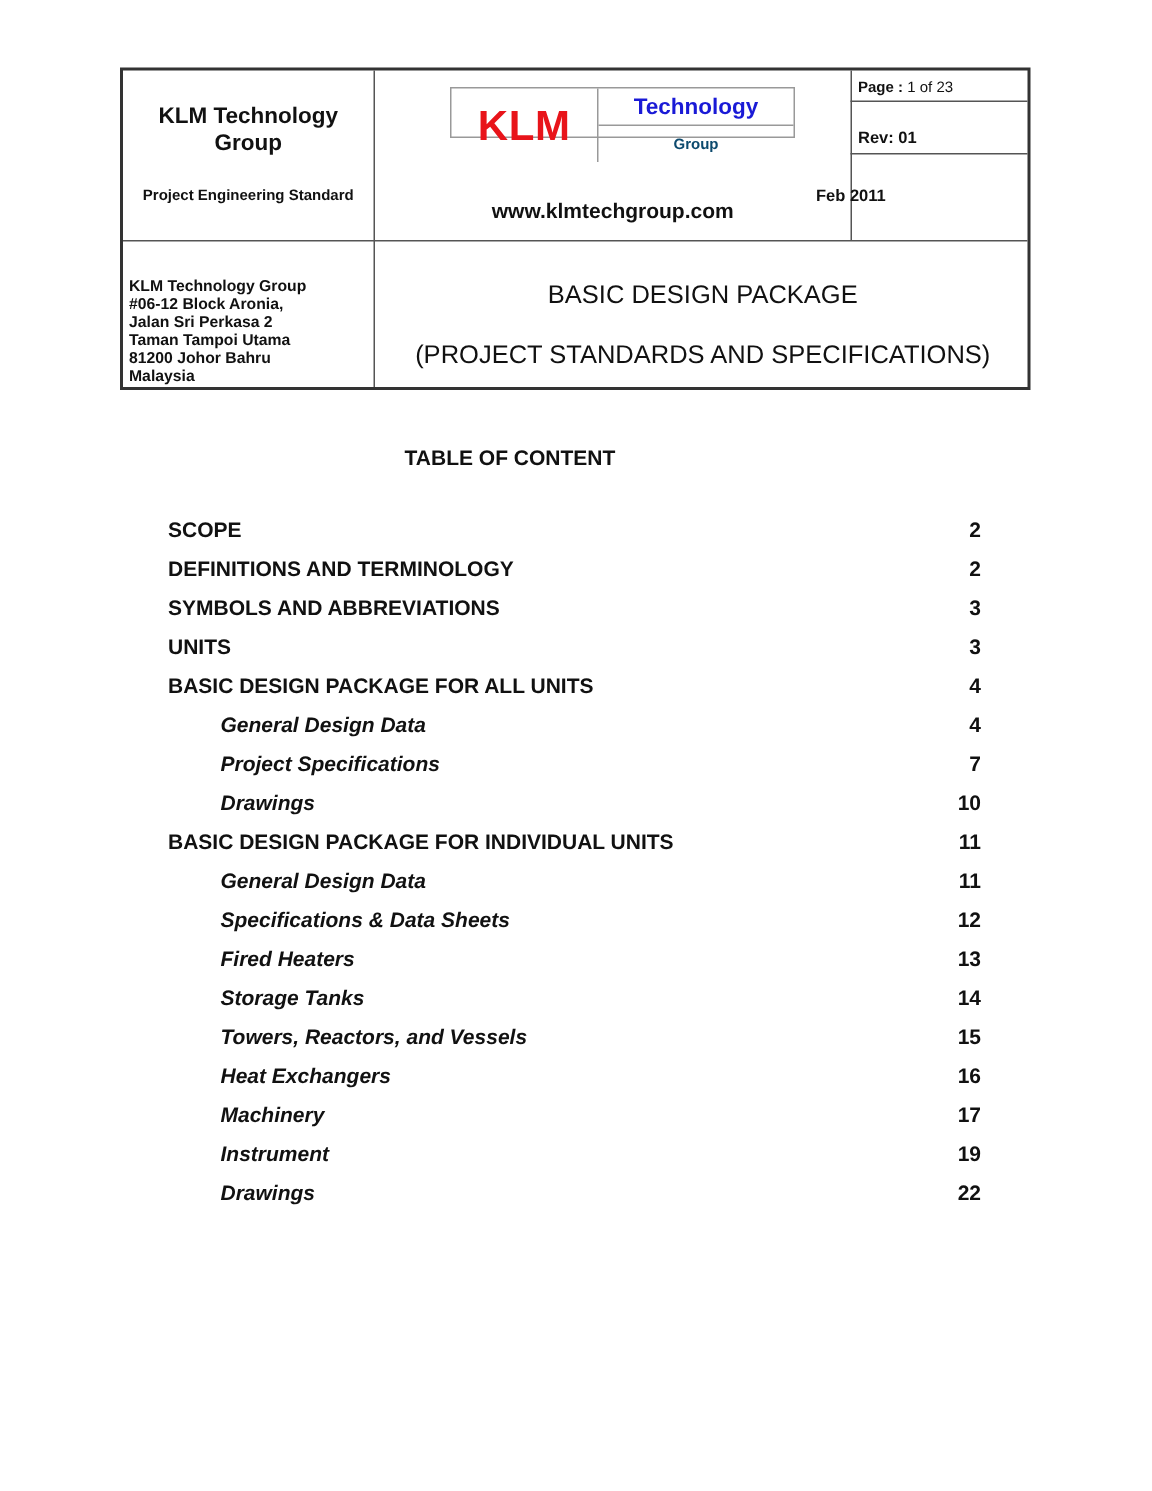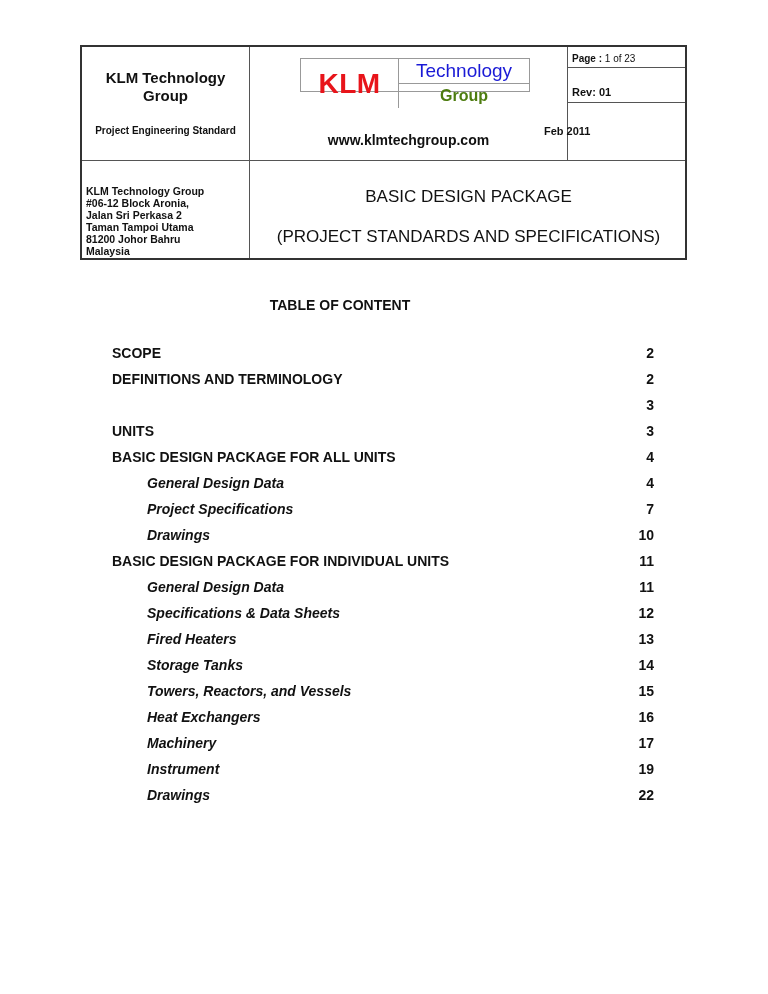--- a/index.html
+++ b/index.html
@@ -8,22 +8,22 @@
     .vline { position: absolute; background: #555; width: 1px; }
     .hline { position: absolute; background: #555; height: 1px; }
     .abs { position: absolute; }
     .center { text-align: center; }
     .b { font-weight: bold; }
     .company-name { left: 0; top: 22px; width: 167px; font-size: 15px; line-height: 18px; }
     .std-label { left: 0; top: 78px; width: 167px; font-size: 10px; line-height: 12px; }
     .address { left: 4px; top: 138px; width: 165px; font-size: 10.5px; line-height: 12px; font-weight: bold; }
     .logo-box { left: 218px; top: 11px; width: 230px; height: 34px; border: 1px solid #999; box-sizing: border-box; }
     .logo-klm { position: absolute; left: 0; top: 0; width: 97px; height: 49px; border-right: 1px solid #999; color: #e8141a; font-size: 28px; font-weight: 900; display: flex; align-items: center; justify-content: center; letter-spacing: 0.5px; }
-    .logo-tech { position: absolute; left: 98px; top: 0; width: 130px; height: 24px; border-bottom: 1px solid #999; color: #1a1ad6; font-weight: normal; font-size: 19px; display: flex; align-items: center; justify-content: center; }
-    .logo-group { position: absolute; left: 98px; top: 25px; width: 130px; height: 24px; color: #4d7c0f; font-weight: bold; font-size: 16px; display: flex; align-items: center; justify-content: center; }
+    .logo-tech { position: absolute; left: 98px; top: 0; width: 130px; height: 24px; border-bottom: 1px solid #999; color: #1a1ad6; font-weight: bold; font-size: 15px; display: flex; align-items: center; justify-content: center; }
+    .logo-group { position: absolute; left: 98px; top: 25px; width: 130px; height: 24px; color: #0c4a6e; font-weight: bold; font-size: 10px; display: flex; align-items: center; justify-content: center; }
     .website { left: 168px; top: 85px; width: 317px; font-size: 14px; }
     .page-info { left: 490px; top: 6px; font-size: 10px; }
     .rev { left: 490px; top: 39px; font-size: 11px; }
     .date { left: 462px; top: 78px; font-size: 11px; }
     .doc-title { left: 168px; top: 140px; width: 437px; font-size: 17px; }
     .doc-subtitle { left: 168px; top: 180px; width: 437px; font-size: 17px; }
     .toc-title { position: absolute; left: 0; top: 297px; width: 680px; text-align: center; font-size: 14px; font-weight: bold; }
     .toc { position: absolute; left: 112px; top: 345px; width: 542px; }
     .toc-row { position: relative; height: 26px; font-size: 14px; font-weight: bold; }
     .toc-row .lbl { position: absolute; top: 0; }
@@ -73,20 +73,21 @@
 <div class="toc">
   <div class="toc-row l1">
       <span class="lbl">SCOPE</span>
       <span class="pg">2</span>
     </div>
   <div class="toc-row l1">
       <span class="lbl">DEFINITIONS AND TERMINOLOGY</span>
       <span class="pg">2</span>
     </div>
   <div class="toc-row l1">
+      <span class="lbl">SYMBOLS AND ABBREVIATIONS</span>
       <span class="pg">3</span>
     </div>
   <div class="toc-row l1">
       <span class="lbl">UNITS</span>
       <span class="pg">3</span>
     </div>
   <div class="toc-row l1">
       <span class="lbl">BASIC DESIGN PACKAGE FOR ALL UNITS</span>
       <span class="pg">4</span>
     </div>

